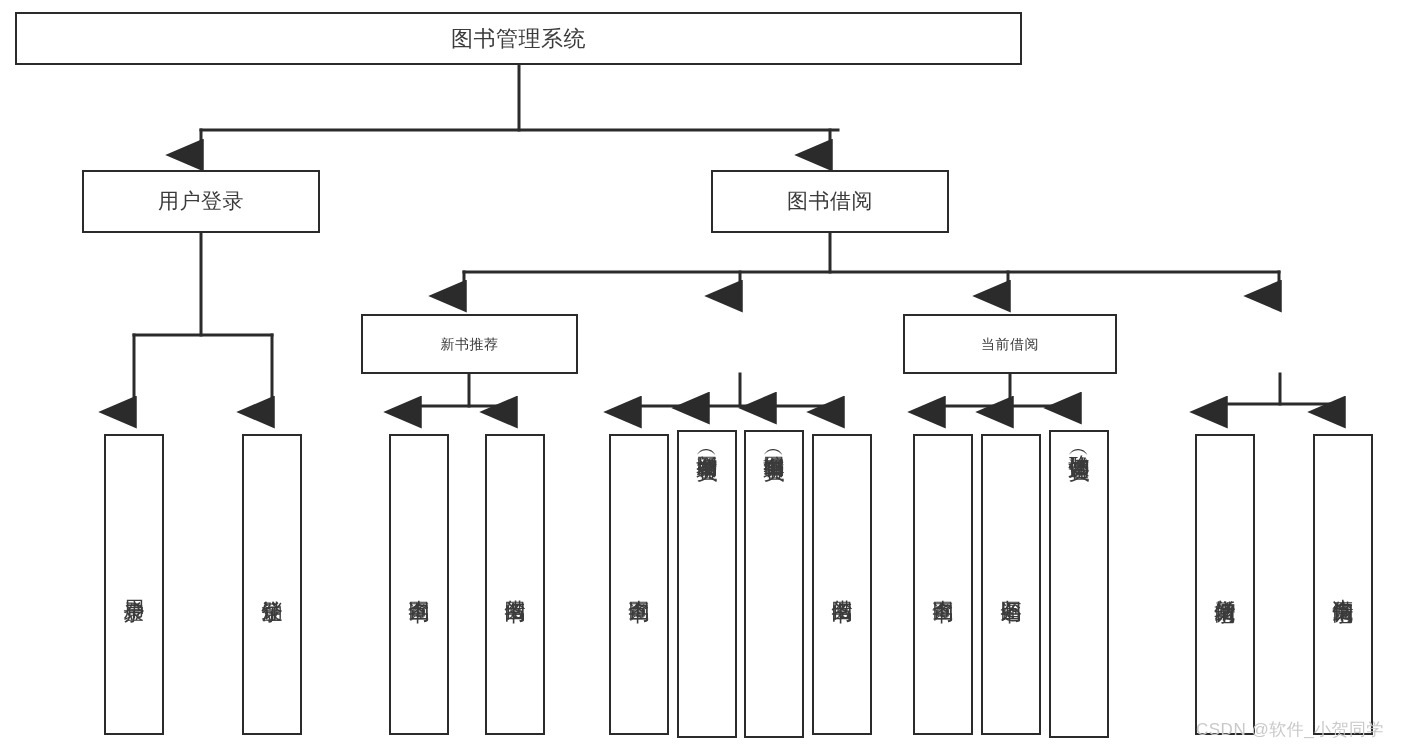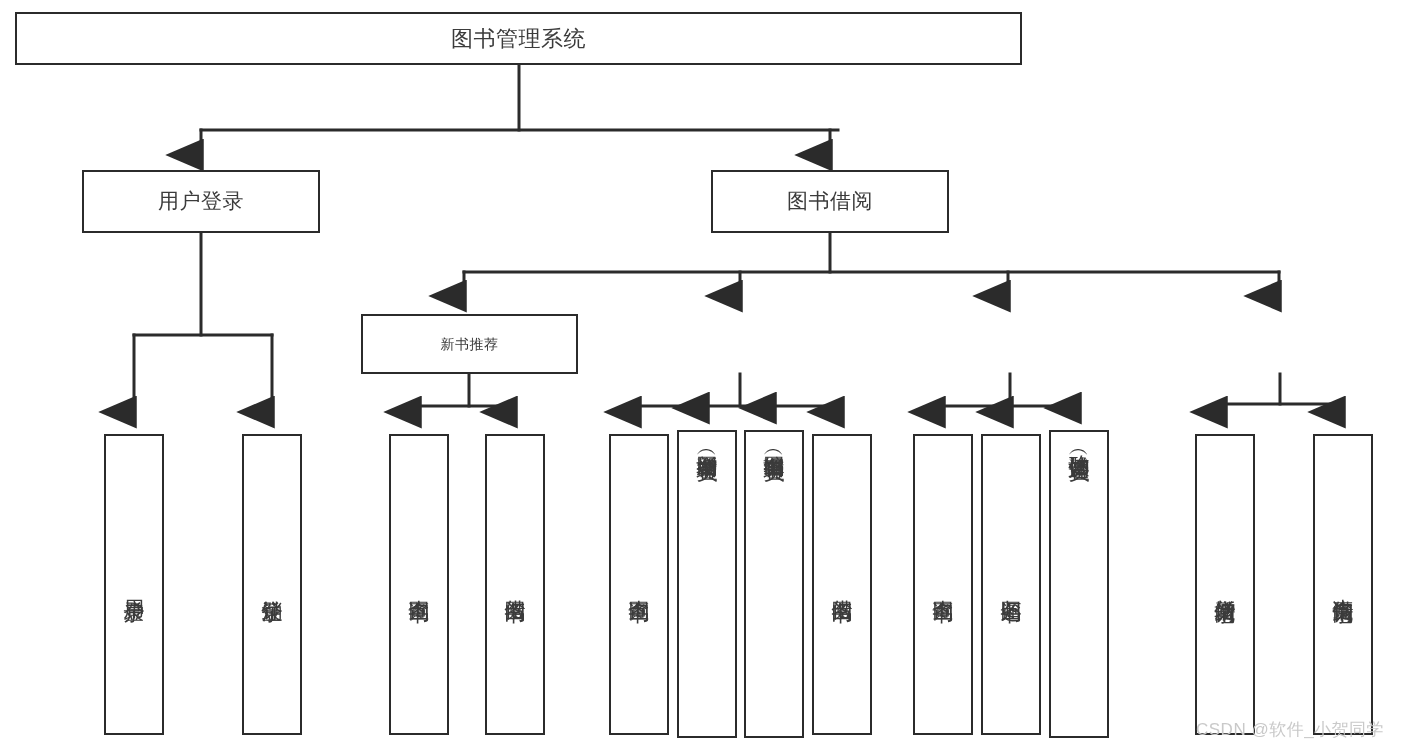--- a/index.html
+++ b/index.html
@@ -141,20 +141,23 @@
   <div class="node level-1" style="left:82px; top:170px; width:238px; height:63px;">
     <span class="node-label">用户登录</span>
   </div>
   <div class="node level-1" style="left:711px; top:170px; width:238px; height:63px;">
     <span class="node-label">图书借阅</span>
   </div>
 
   <div class="node level-2" style="left:361px; top:314px; width:217px; height:60px;">
     <span class="node-label">新书推荐</span>
   </div>
+  <div class="node level-2" style="left:903px; top:314px; width:214px; height:60px;">
+    <span class="node-label">当前借阅</span>
+  </div>
 
   <div class="node leaf align-center" style="left:104px; top:434px; width:60px; height:301px;">
     <span class="node-label">用户登录</span>
   </div>
   <div class="node leaf align-center" style="left:242px; top:434px; width:60px; height:301px;">
     <span class="node-label">注销登录</span>
   </div>
   <div class="node leaf align-center" style="left:389px; top:434px; width:60px; height:301px;">
     <span class="node-label">查询图书</span>
   </div>

